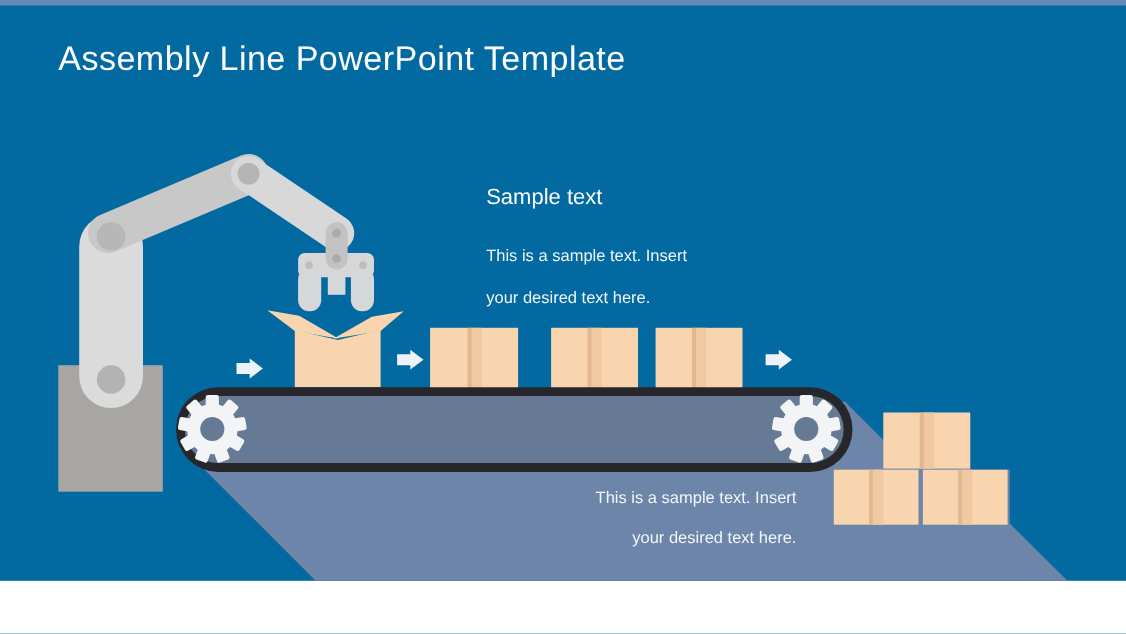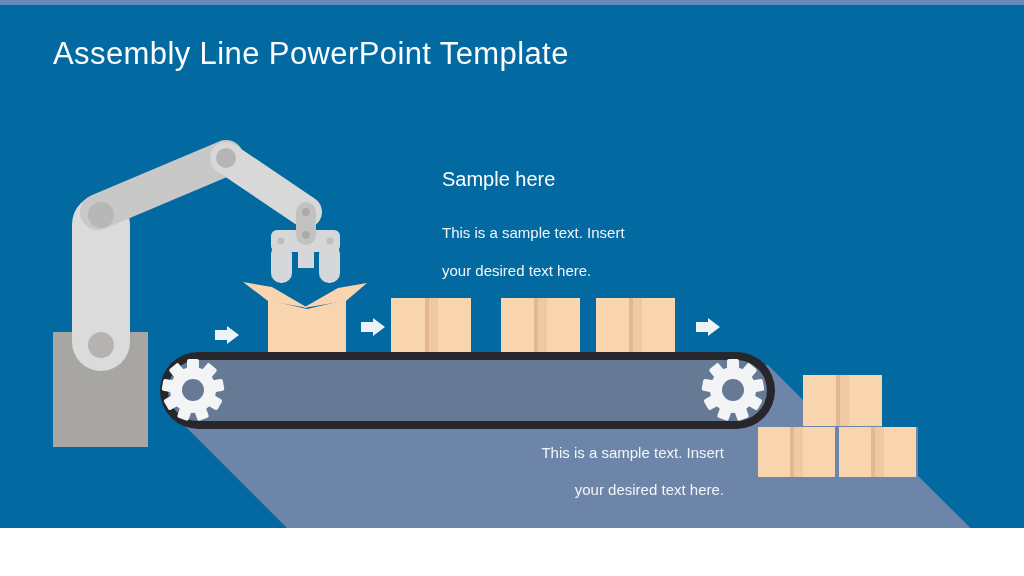--- a/index.html
+++ b/index.html
@@ -151,21 +151,21 @@
       </g>
     </g>
 
     <g fill="#EDF2F7">
       <path d="M215,330 h12 v-4 l12,9 l-12,9 v-4 h-12 z"></path>
       <path d="M361,322 h12 v-4 l12,9 l-12,9 v-4 h-12 z"></path>
       <path d="M696,322 h12 v-4 l12,9 l-12,9 v-4 h-12 z"></path>
     </g>
   </svg>
 
-  <div class="callout-top-heading">Sample here</div>
+  <div class="callout-top-heading">Sample text</div>
 
   <div class="callout-top-body">
     <span class="line">This is a sample text. Insert</span>
     <span class="line">your desired text here.</span>
   </div>
 
   <div class="callout-bottom-body">
     <span class="line">This is a sample text. Insert</span>
     <span class="line">your desired text here.</span>
   </div>

